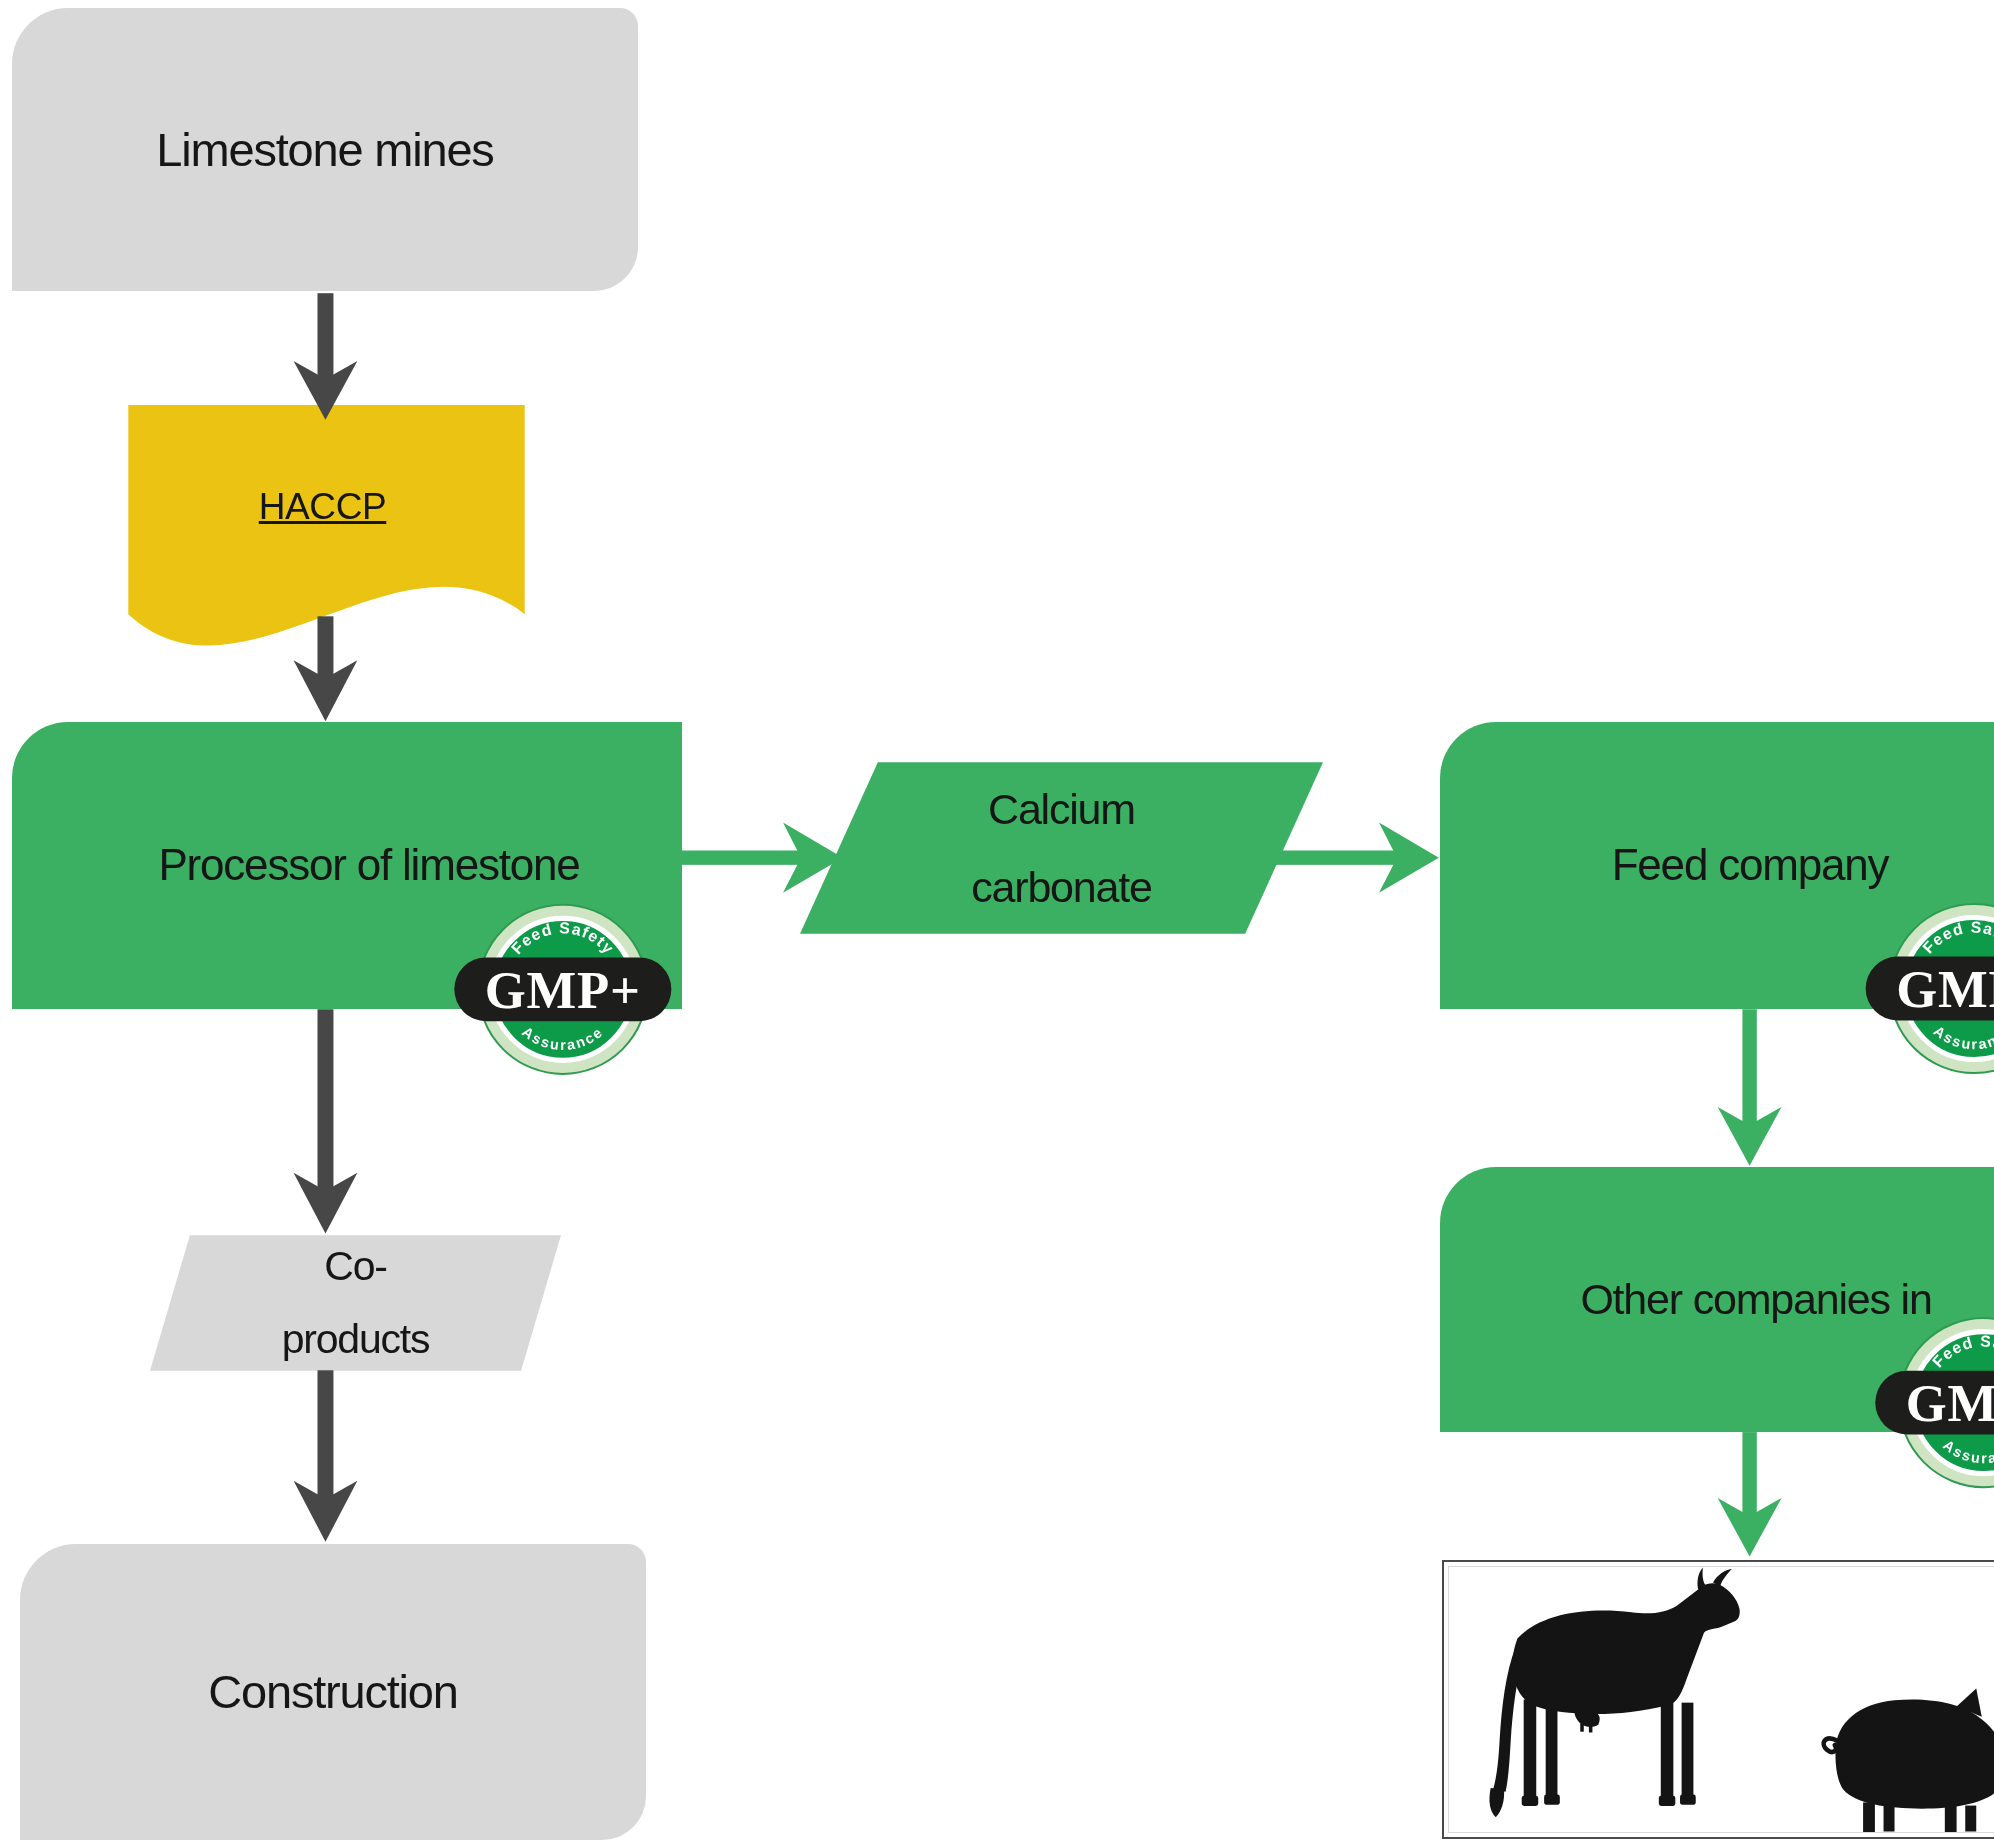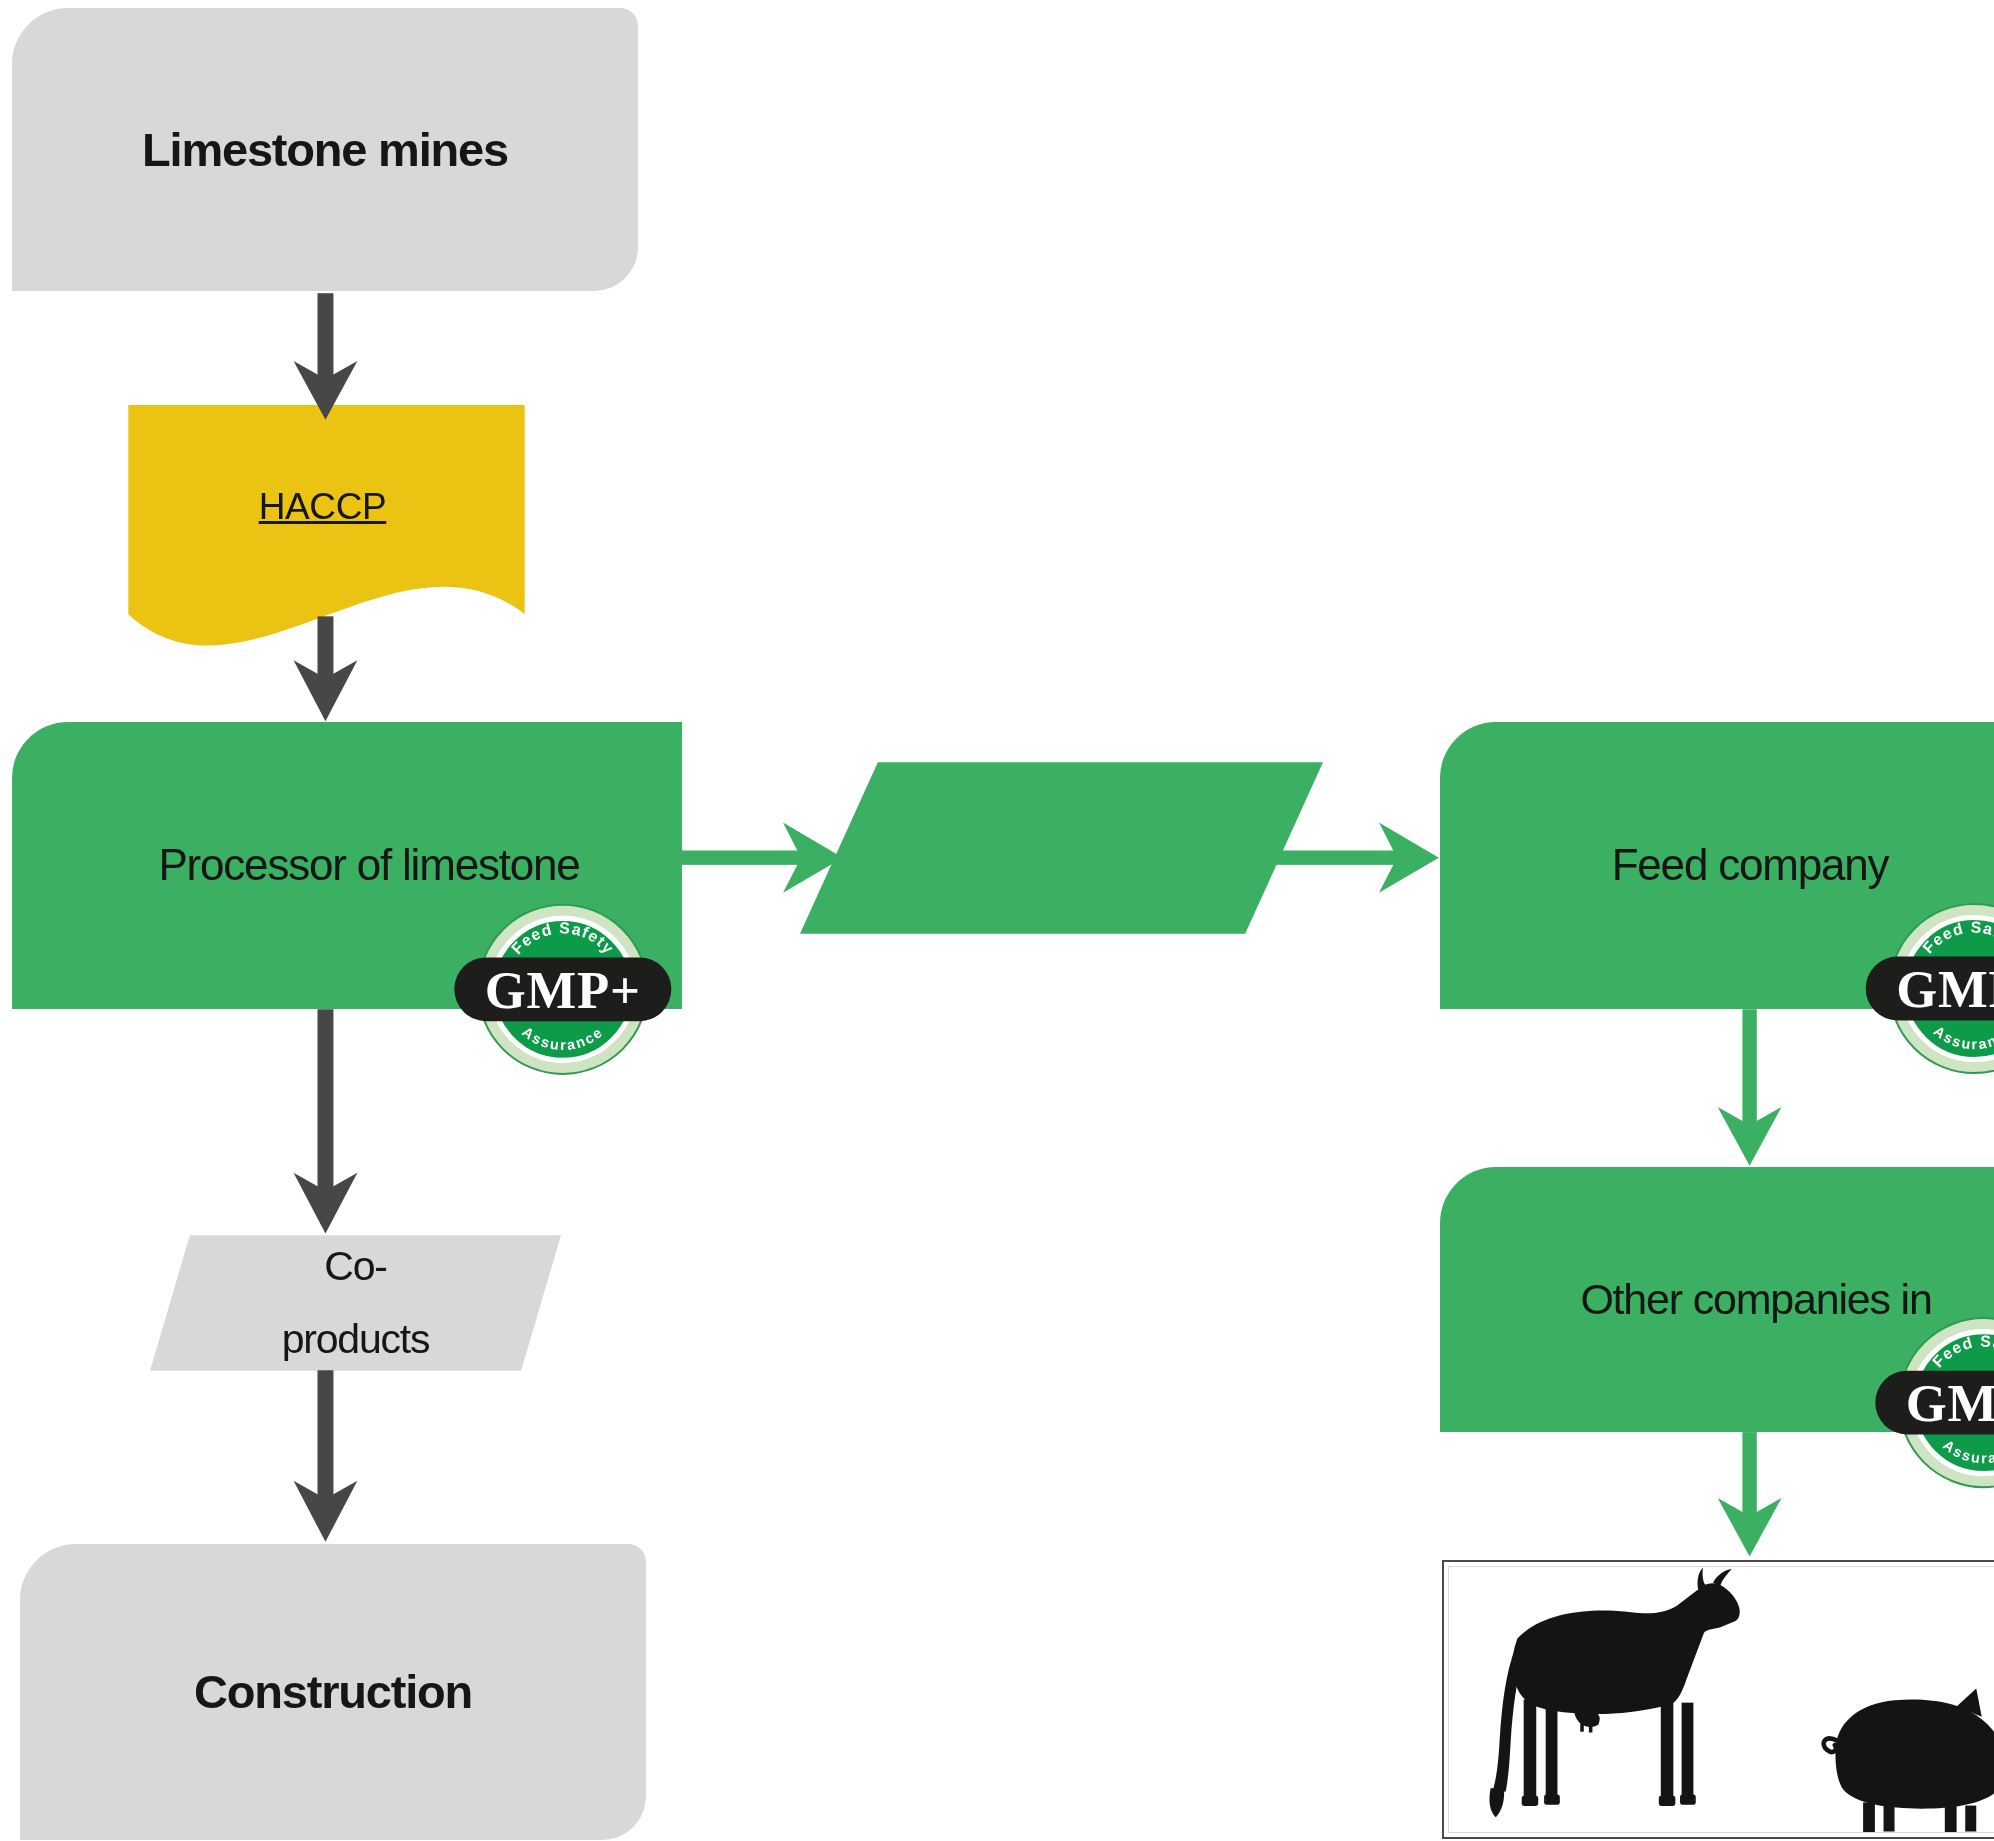--- a/index.html
+++ b/index.html
@@ -9,21 +9,21 @@
     background:#ffffff;
     font-family:"Liberation Sans","DejaVu Sans",sans-serif;
     color:#161616;
     overflow:hidden;
   }
   .abs{position:absolute;}
   svg{display:block;overflow:visible;}
   .layer-shapes{z-index:1;}
   .node{z-index:2;display:flex;align-items:center;justify-content:center;text-align:center;}
   .layer-arrows{z-index:3;pointer-events:none;}
-  .box-gray{background:var(--gray);font-weight:bold;}
+  .box-gray{background:var(--gray);}
   .box-green{background:var(--green);}
   .r-terminator{border-radius:56px 18px 44px 0;}
   .r-process{border-radius:56px 0 0 0;}
   .lbl{letter-spacing:-1.2px;line-height:1.1;}
   .lbl-xl{font-size:47px;}
   .lbl-l{font-size:44px;}
   .lbl-haccp{font-size:37px;letter-spacing:-0.4px;}
   .two-line{display:flex;flex-direction:column;align-items:center;justify-content:center;}
   .lh-calcium span{line-height:78px;}
   .lh-other span{line-height:85px;margin-left:12px;}
@@ -61,20 +61,24 @@
   </div>
 
   <div class="abs node" style="left:124px;top:411px;width:397px;height:192px;text-decoration:underline;">
     <span class="lbl lbl-haccp">HACCP</span>
   </div>
 
   <div class="abs node box-green r-process" style="left:12px;top:722px;width:626px;height:287px;padding-left:44px;">
     <span class="lbl lbl-l">Processor of limestone</span>
   </div>
 
+  <div class="abs node two-line lh-calcium" style="left:800px;top:762px;width:523px;height:172px;">
+    <span class="lbl lbl-calcium">Calcium</span>
+    <span class="lbl lbl-calcium">carbonate</span>
+  </div>
 
   <div class="abs node box-green r-process" style="left:1440px;top:722px;width:620px;height:287px;">
     <span class="lbl lbl-l">Feed company</span>
   </div>
 
   <div class="abs node box-green r-process two-line lh-other" style="left:1440px;top:1167px;width:620px;height:265px;">
     <span class="lbl lbl-other">Other companies in</span>
   </div>
 
   <div class="abs node two-line lh-coprod" style="left:150px;top:1235px;width:411px;height:136px;">

